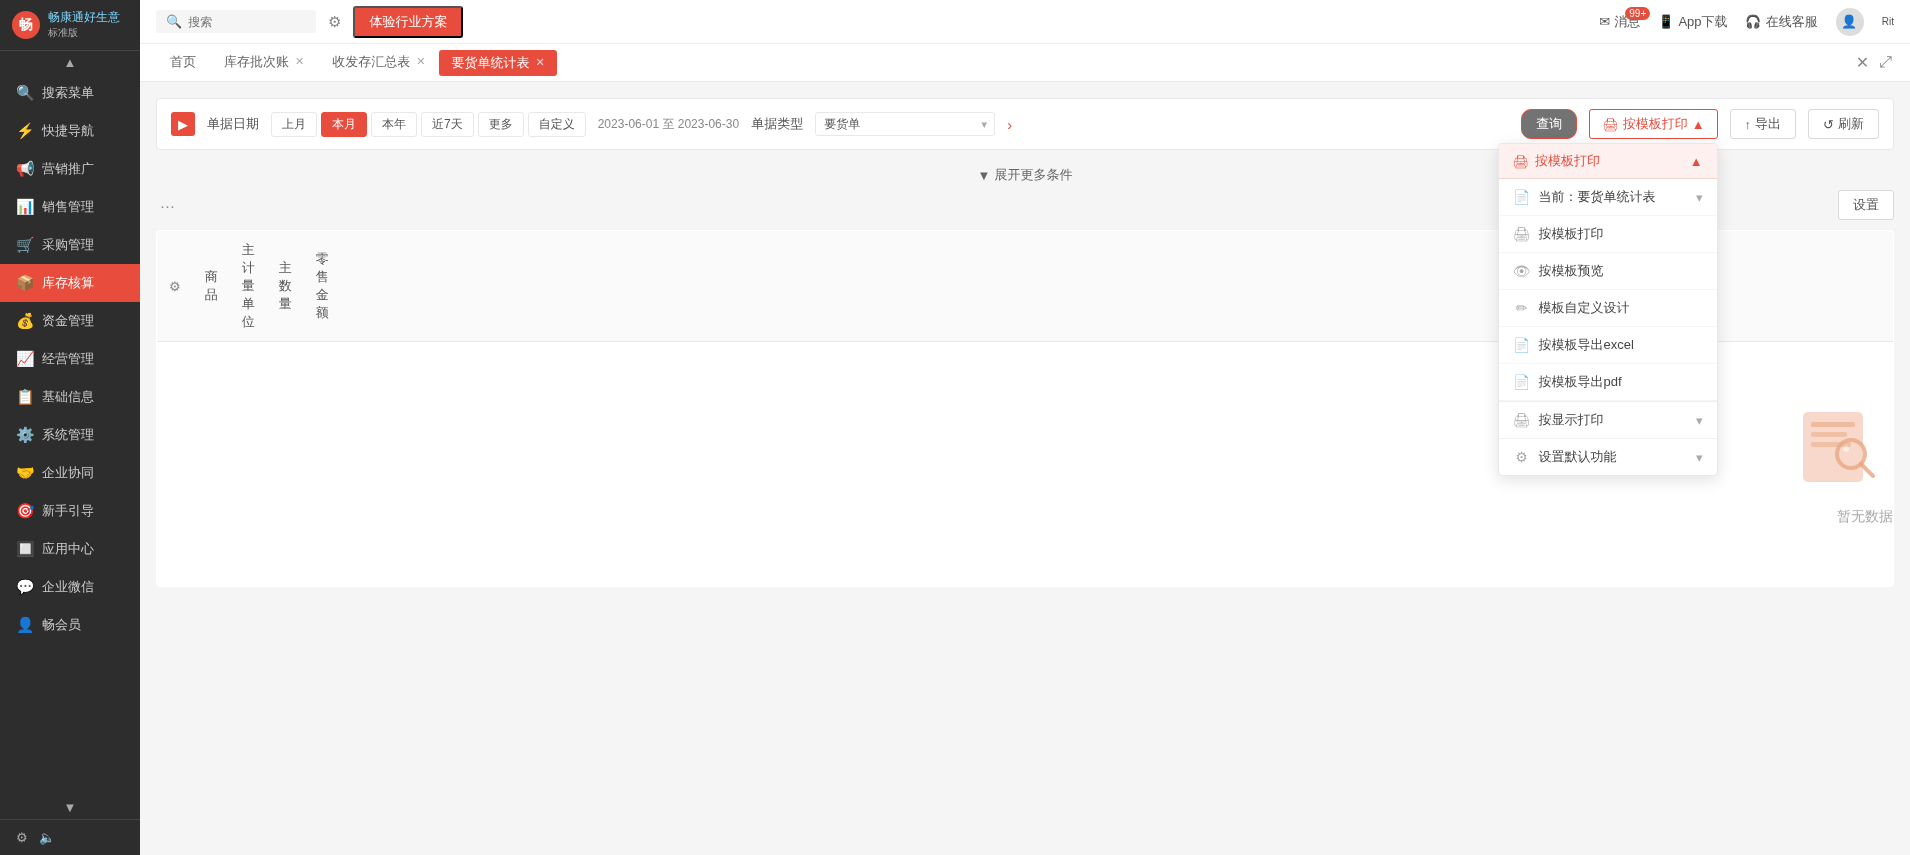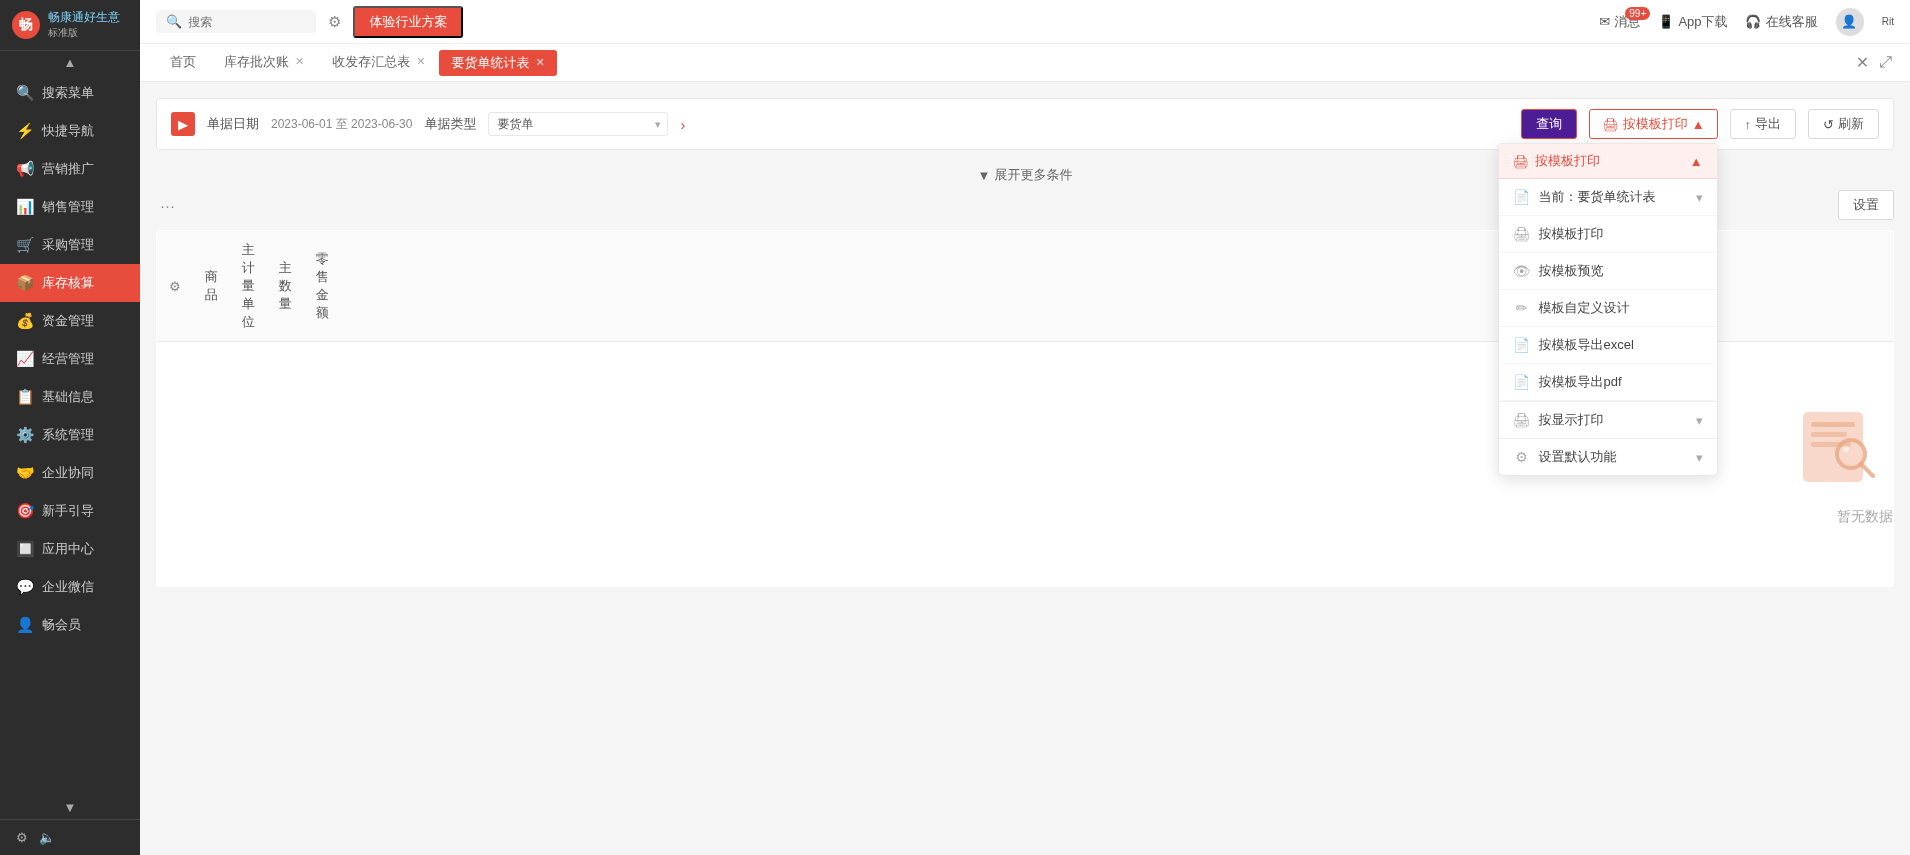--- a/index.html
+++ b/index.html
@@ -376,29 +376,37 @@
       <span class="tabs-right-btn">✕</span>
       <span class="tabs-right-btn">⤢</span>
     </div>
   </div>
 
   <div class="page-content">
 
     <div class="filter-bar">
       <div class="filter-expand-btn">▶</div>
       <span class="filter-label">单据日期</span>
+      <div class="filter-date-group">
+        <button class="filter-btn">上月</button>
+        <button class="filter-btn active">本月</button>
+        <button class="filter-btn">本年</button>
+        <button class="filter-btn">近7天</button>
+        <button class="filter-btn">更多</button>
+        <button class="filter-btn">自定义</button>
+      </div>
       <span class="filter-date-range">2023-06-01 至 2023-06-30</span>
       <span class="filter-label">单据类型</span>
       <div class="filter-select-wrapper">
         <select class="filter-select-box">
           <option>要货单</option>
         </select>
       </div>
       <span style="color:#e74c3c;font-size:15px;">›</span>
-      <button class="btn-default" style="background:#4c1d95;color:#fff;border-color:#e74c3c;margin-left:auto;">查询</button>
+      <button class="btn-default" style="background:#737373;color:#fff;border-color:#e74c3c;margin-left:auto;border-radius:10px;">查询</button>
       <div class="print-dropdown-wrapper">
         <button class="print-btn">
           <span>🖨</span>
           <span>按模板打印</span>
           <span>▲</span>
         </button>
 
         <div class="print-dropdown">
           <div class="print-dropdown-header">
             <div class="print-dropdown-header-left">

